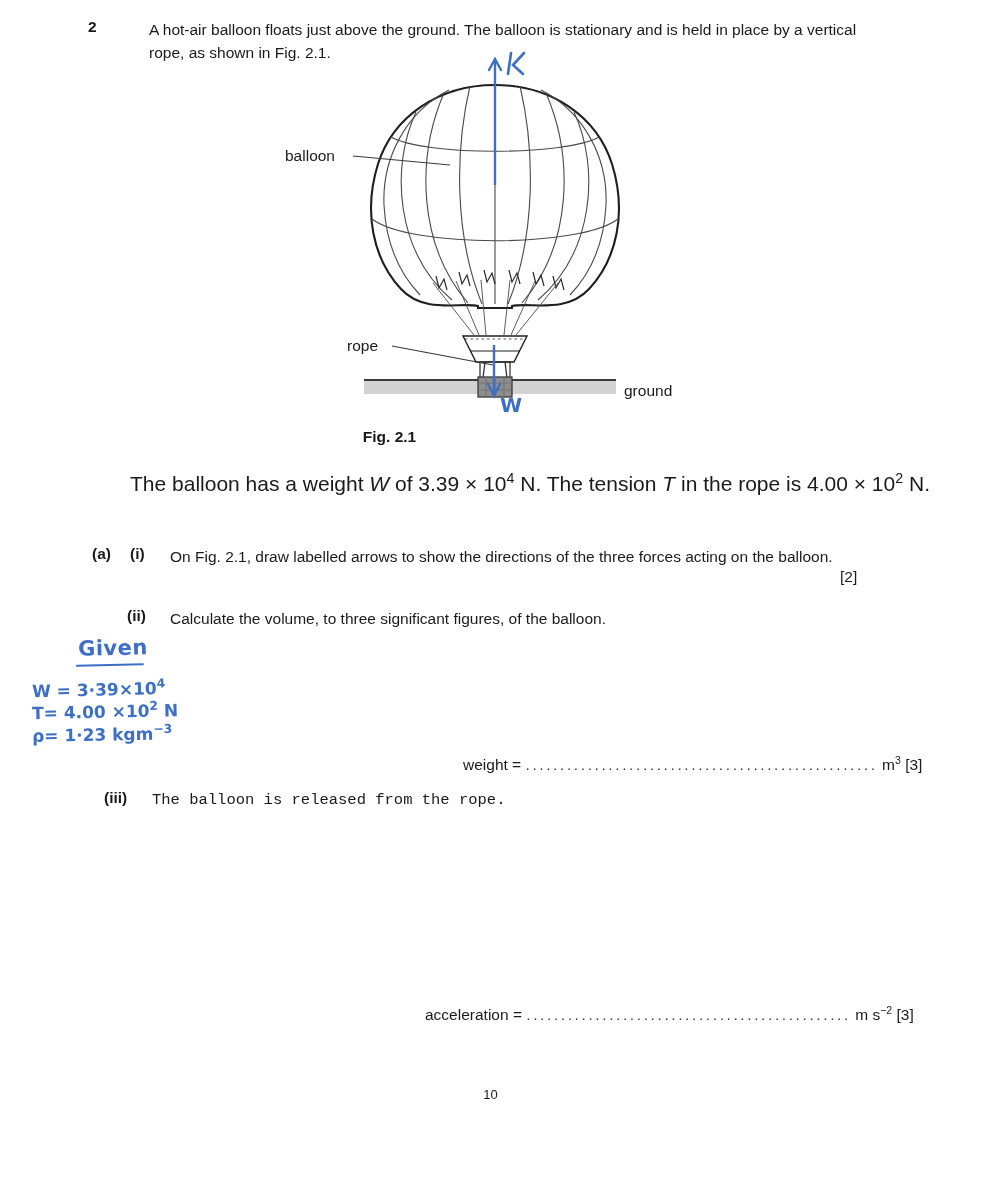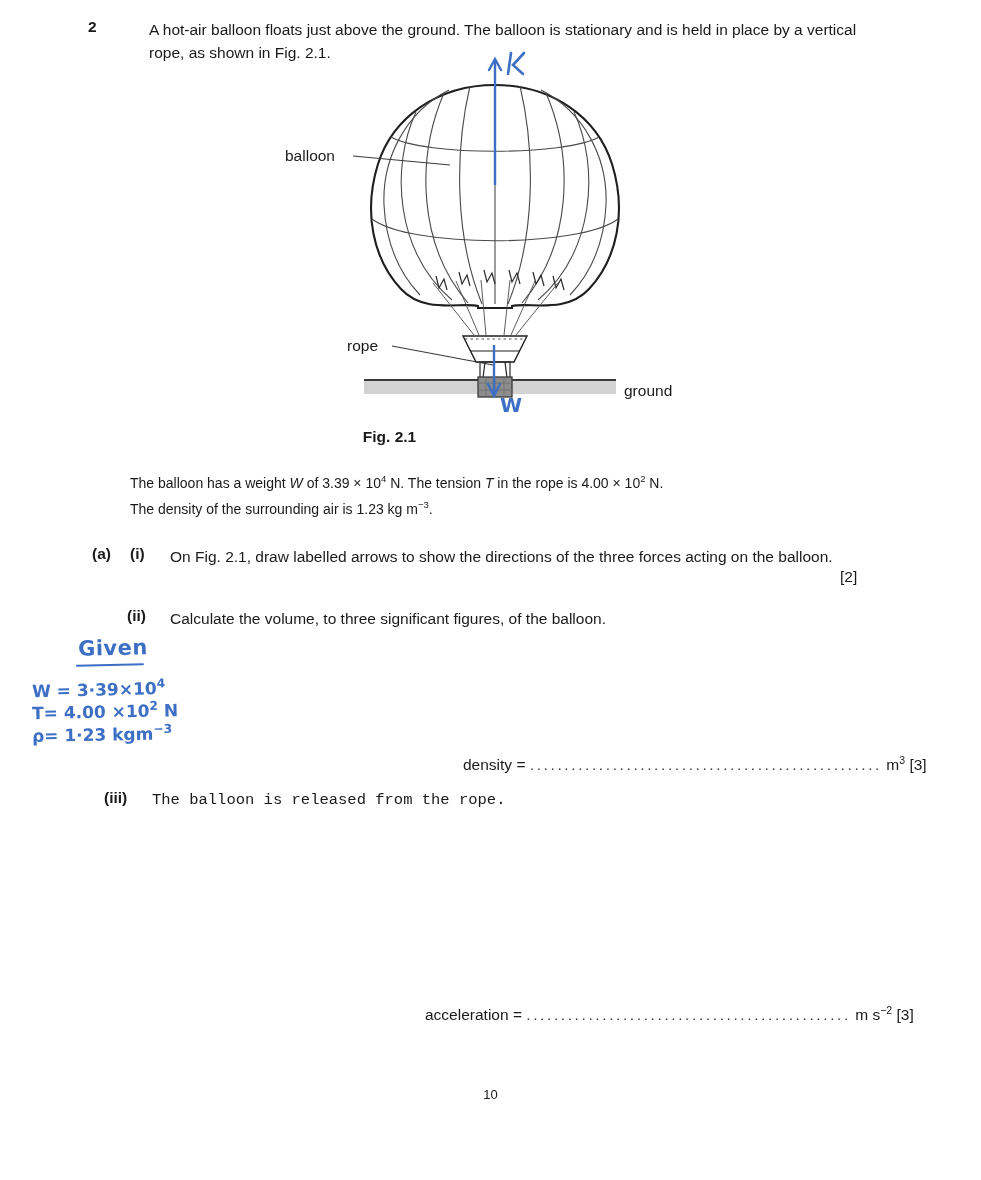--- a/index.html
+++ b/index.html
@@ -62,21 +62,21 @@
     font-size: 15.5px;
     font-weight: bold;
   }
 
   
   .data-block {
     position: absolute;
     left: 130px;
     top: 468px;
     width: 760px;
-    font-size: 14px;
+    font-size: 21px;
     line-height: 21.5px;
   }
   .data-block div { white-space: nowrap; }
   .it { font-style: italic; }
   sup, sub { font-size: 0.68em; }
 
   
   .part {
     position: absolute;
     font-size: 15.5px;
@@ -251,35 +251,32 @@
       <text x="500" y="372" font-family="DejaVu Sans, sans-serif" font-size="20" font-weight="600" fill="#3d6fc4">W</text>
     </svg>
   </div>
 
   <div class="fig-caption">Fig. 2.1</div>
 
   <div class="data-block">
     <div>
       <span>The balloon has a weight </span><span class="it">W</span><span> of 3.39 × 10</span><sup>4</sup><span> N. The tension </span><span class="it">T</span><span> in the rope is 4.00 × 10</span><sup>2</sup><span> N.</span>
     </div>
-    <div>
-      <span>The density of the surrounding air is 1.23 kg m</span><sup>−3</sup><span>.</span>
-    </div>
   </div>
 
   <div class="part-label" style="left:92px; top:545px;">(a)</div>
   <div class="part-label" style="left:130px; top:545px;">(i)</div>
   <div class="part" style="left:170px; top:545px; width:700px;">On Fig. 2.1, draw labelled arrows to show the directions of the three forces acting on the balloon.</div>
   <div class="marks" style="left:840px; top:568px;">[2]</div>
 
   <div class="part-label" style="left:127px; top:607px;">(ii)</div>
   <div class="part" style="left:170px; top:607px; width:700px;">Calculate the volume, to three significant figures, of the balloon.</div>
 
   <div class="ans-line" style="left:463px; top:754px;">
-    <span>density =</span>
+    <span>weight =</span>
     <span class="dots">...................................................</span>
     <span><span>m</span><sup>3</sup></span>
     <span>[3]</span>
   </div>
 
   <div class="part-label" style="left:104px; top:789px;text-align:right;">(iii)</div>
   <div class="part" style="left:152px; top:789px; width:700px;font-family:Liberation Mono, monospace;">The balloon is released from the rope.</div>
 
   <div class="ans-line" style="left:425px; top:1004px;">
     <span>acceleration =</span>

